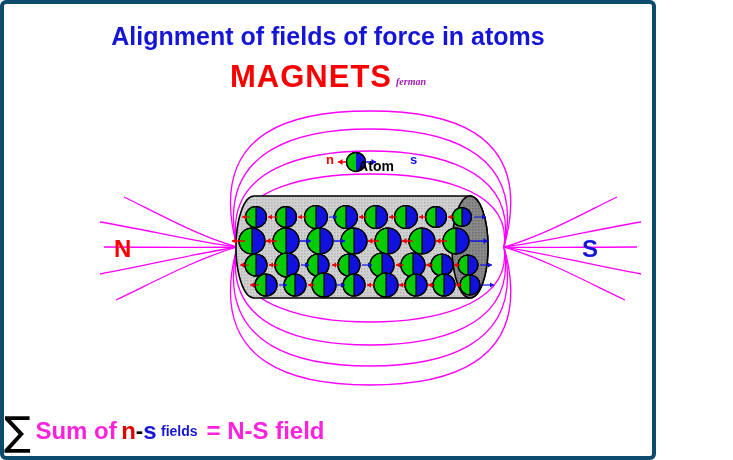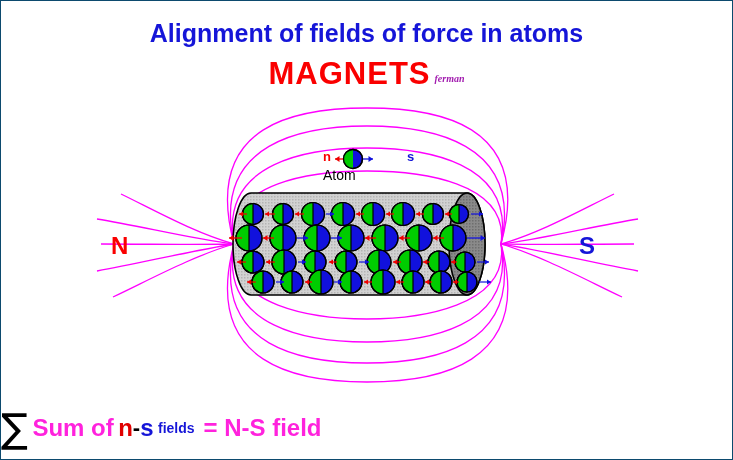--- a/index.html
+++ b/index.html
@@ -1,37 +1,37 @@
 <!DOCTYPE html>
 <html><head>
 <meta charset="utf-8">
 <style>
   html,body{margin:0;padding:0;background:#ffffff;}
   body{width:733px;height:460px;overflow:hidden;font-family:"Liberation Sans",sans-serif;}
-  #frame{position:relative;width:733px;height:460px;background:#ffffff;box-sizing:border-box;
-         border:1px solid #0c4a6e;border-radius:0;overflow:hidden;}
+  #frame{position:relative;width:656px;height:460px;background:#ffffff;box-sizing:border-box;
+         border:4px solid #0c4a6e;border-radius:6px;overflow:hidden;}
   #stage{position:absolute;inset:0;}
   .txt{position:absolute;white-space:nowrap;}
 
   #title{left:0;right:0;top:18px;text-align:center;color:#1515d8;
          font-size:25px;font-weight:bold;letter-spacing:0px;}
   #subrow{position:absolute;left:0;right:0;top:55px;text-align:center;}
   #magnets{color:#fa0000;font-size:31px;font-weight:bold;letter-spacing:1px;}
   #signature{color:#a21caf;font-size:10px;font-weight:bold;font-style:italic;
              font-family:"Liberation Serif",serif;margin-left:4px;vertical-align:2px;}
 
   #poleN{left:110px;top:231px;color:#fa0000;font-size:24px;font-weight:bold;}
   #poleS{left:578px;top:231px;color:#1515d8;font-size:24px;font-weight:bold;}
 
   #legend{position:absolute;left:322px;top:148px;width:100px;height:34px;}
   #legend .ln{position:absolute;top:0px;font-size:13px;font-weight:bold;}
   #legend-n{left:0px;color:#fa0000;}
   #legend-s{left:84px;color:#1515d8;}
-  #legend-atom-label{position:absolute;left:0;width:100px;top:18px;text-align:left;
-                     color:#000000;font-size:14px;font-weight:normal;}
+  #legend-atom-label{position:absolute;left:0;width:100px;top:6px;text-align:center;
+                     color:#000000;font-size:14px;font-weight:bold;}
 
   #sumrow{position:absolute;left:0;right:0;top:404px;text-align:left;}
   #sumrow span{vertical-align:middle;}
   #sigma{color:#000000;font-size:40px;font-weight:normal;font-family:"DejaVu Sans",sans-serif;}
   .sum-mag{color:#ff22dd;font-size:24px;font-weight:bold;}
   .sum-red{color:#e00000;font-size:24px;font-weight:bold;}
   .sum-blk{color:#000000;font-size:22px;font-weight:bold;}
   .sum-blue{color:#1515d8;font-size:24px;font-weight:bold;}
   .sum-small{color:#1515d8;font-size:14px;font-weight:bold;}
 </style>

